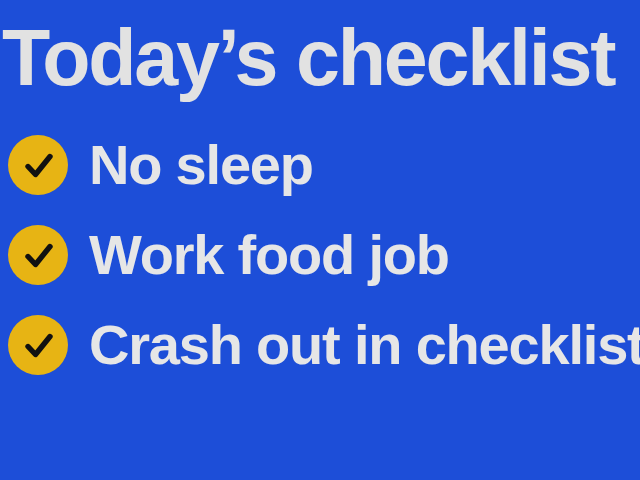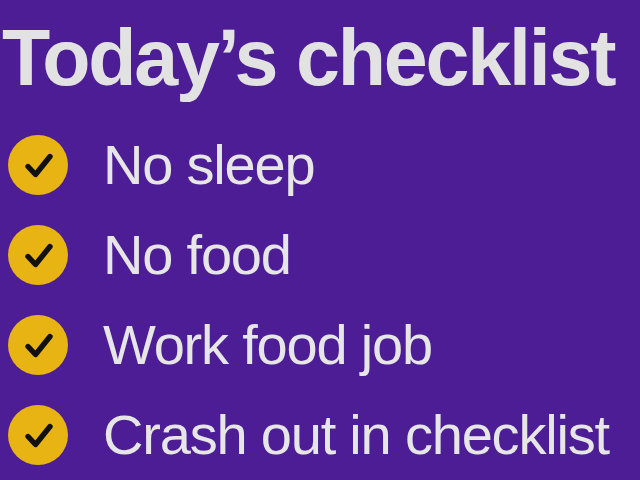--- a/index.html
+++ b/index.html
@@ -14,21 +14,21 @@
   body {
     background:#000000;
     font-family:"Liberation Sans", sans-serif;
     -webkit-font-smoothing:antialiased;
   }
 
   .screen {
     position:relative;
     width:640px;
     height:480px;
-    background:#4c1d95;
+    background:#1d4ed8;
     overflow:hidden;
   }
 
   
   .title {
     position:absolute;
     left:2px;
     top:14px;
     width:760px;
     white-space:nowrap;
@@ -72,23 +72,23 @@
 
   .check-badge svg {
     display:block;
     width:38px;
     height:38px;
     margin-left:1px;
     margin-top:1px;
   }
 
   .check-label {
-    margin-left:35px;
+    margin-left:21px;
     font-family:"Liberation Sans", sans-serif;
-    font-weight:400;
+    font-weight:700;
     font-size:56px;
     line-height:60px;
     letter-spacing:-1.2px;
     color:#e6e6e6;
     white-space:nowrap;
   }
 </style>
 </head>
 <body>
 
@@ -100,28 +100,20 @@
 
     <div class="check-row">
       <span class="check-badge">
         <svg viewBox="0 0 38 38" aria-hidden="true">
           <path d="M8 19.5 L15.5 27.5 L30 9.5" fill="none" stroke="#111111" stroke-width="5.4" stroke-linecap="round" stroke-linejoin="round"></path>
         </svg>
       </span>
       <span class="check-label">No sleep</span>
     </div>
 
-    <div class="check-row">
-      <span class="check-badge">
-        <svg viewBox="0 0 38 38" aria-hidden="true">
-          <path d="M8 19.5 L15.5 27.5 L30 9.5" fill="none" stroke="#111111" stroke-width="5.4" stroke-linecap="round" stroke-linejoin="round"></path>
-        </svg>
-      </span>
-      <span class="check-label">No food</span>
-    </div>
 
     <div class="check-row">
       <span class="check-badge">
         <svg viewBox="0 0 38 38" aria-hidden="true">
           <path d="M8 19.5 L15.5 27.5 L30 9.5" fill="none" stroke="#111111" stroke-width="5.4" stroke-linecap="round" stroke-linejoin="round"></path>
         </svg>
       </span>
       <span class="check-label">Work food job</span>
     </div>
 

